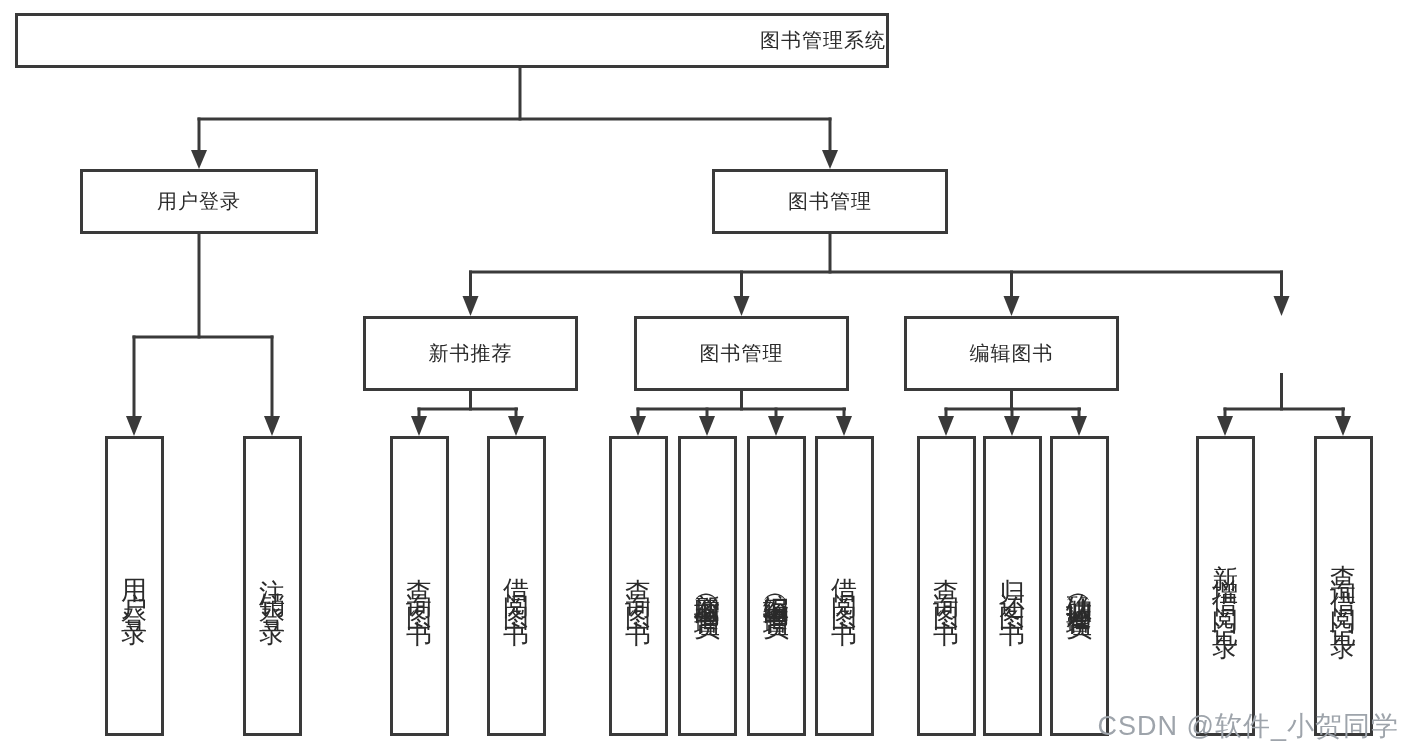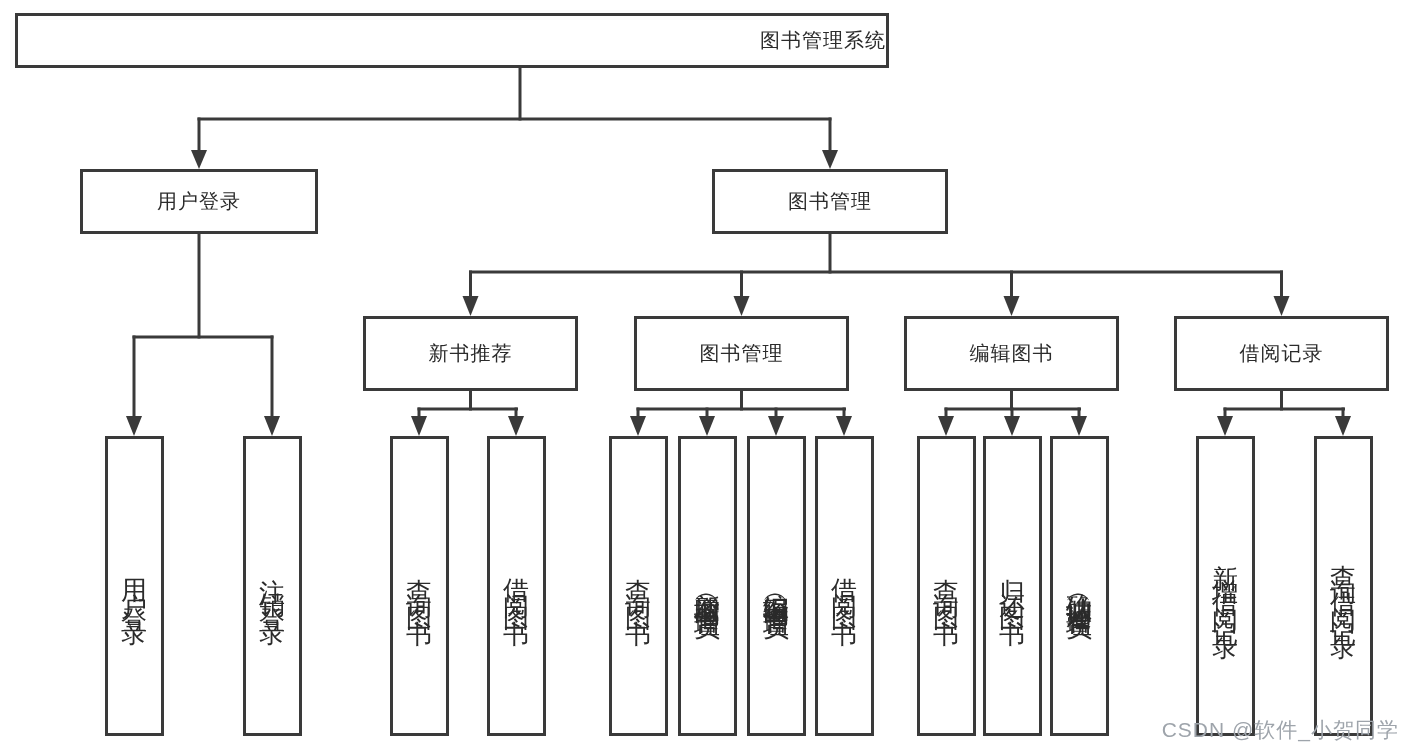--- a/index.html
+++ b/index.html
@@ -53,21 +53,21 @@
   .lf-1a { left: 105px; }  .lf-1b { left: 243px; }
   .lf-2a { left: 390px; }  .lf-2b { left: 487px; }
   .lf-3a { left: 609px; }  .lf-3b { left: 678px; }
   .lf-3c { left: 747px; }  .lf-3d { left: 815px; }
   .lf-4a { left: 917px; }  .lf-4b { left: 983px; }  .lf-4c { left: 1050px; }
   .lf-5a { left: 1196px; } .lf-5b { left: 1314px; }
   #watermark {
     position: absolute;
     right: 6px;
     bottom: 3px;
-    font-size: 21px;
+    font-size: 27px;
     color: #9ea4ab;
     letter-spacing: 1px;
   }
   line { stroke: #3a3a3a; stroke-width: 3; }
   polygon { fill: #3a3a3a; }
 </style>
 </head>
 <body>
 
 <div id="canvas">
@@ -148,23 +148,20 @@
 
   <div class="node hnode n-l3 n-rec">
     <span>新书推荐</span>
   </div>
   <div class="node hnode n-l3 n-borrow">
     <span>图书管理</span>
   </div>
   <div class="node hnode n-l3 n-cur">
     <span>编辑图书</span>
   </div>
-  <div class="node hnode n-l3 n-hist">
-    <span>借阅记录</span>
-  </div>
 
   <div class="node leaf lf-1a">
     <span class="vtext">用户登录</span>
   </div>
   <div class="node leaf lf-1b">
     <span class="vtext">注销登录</span>
   </div>
 
   <div class="node leaf lf-2a">
     <span class="vtext">查询图书</span>

